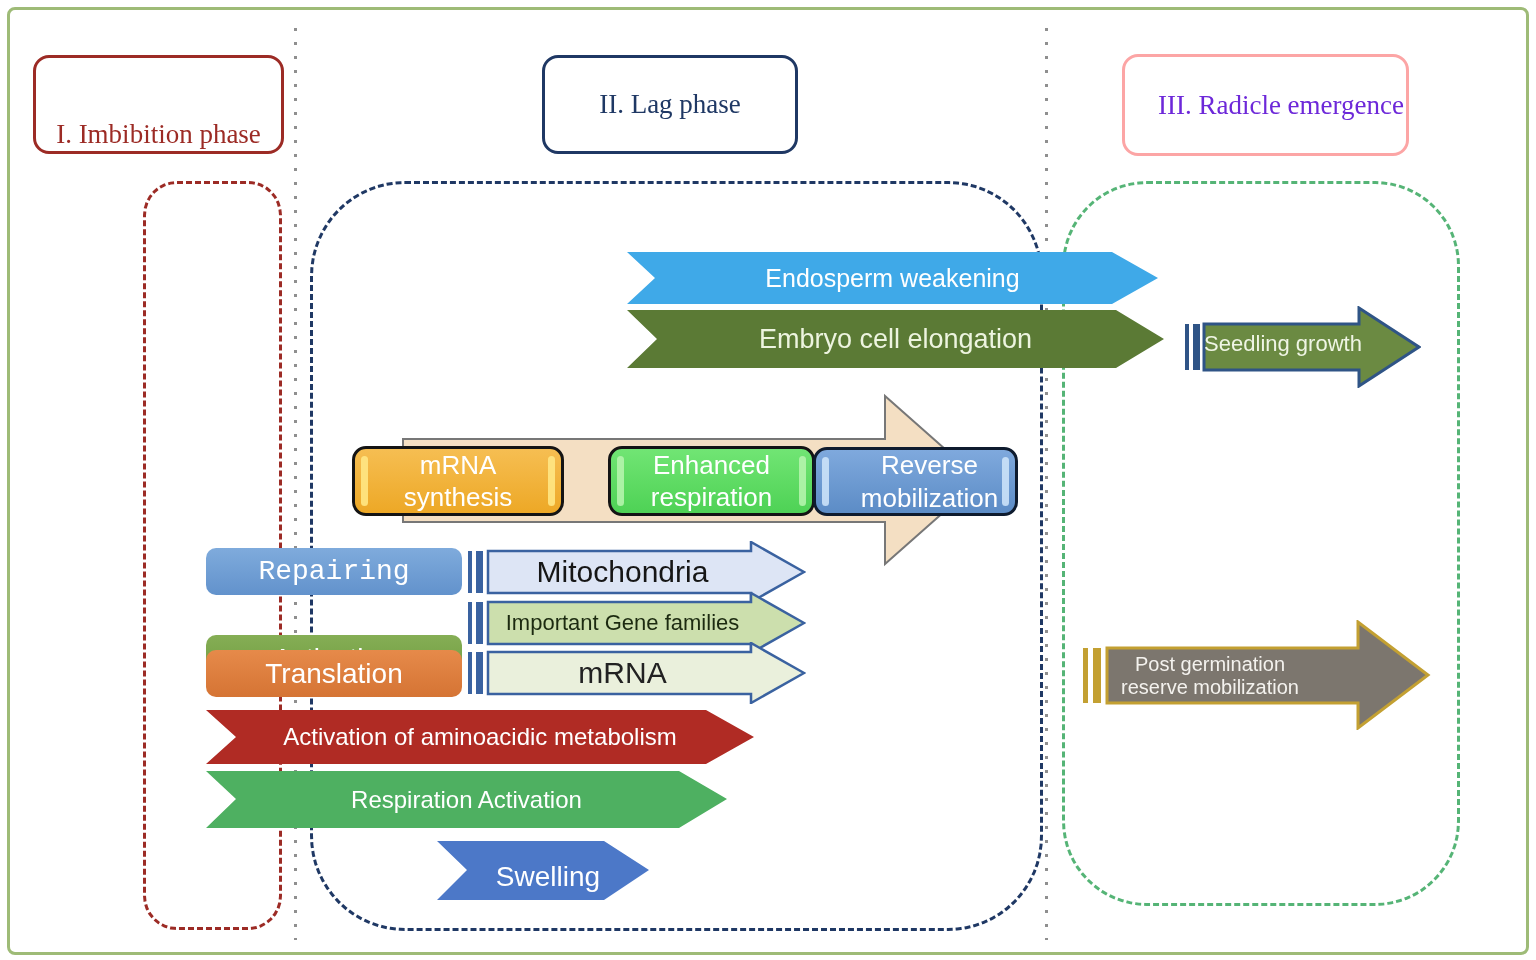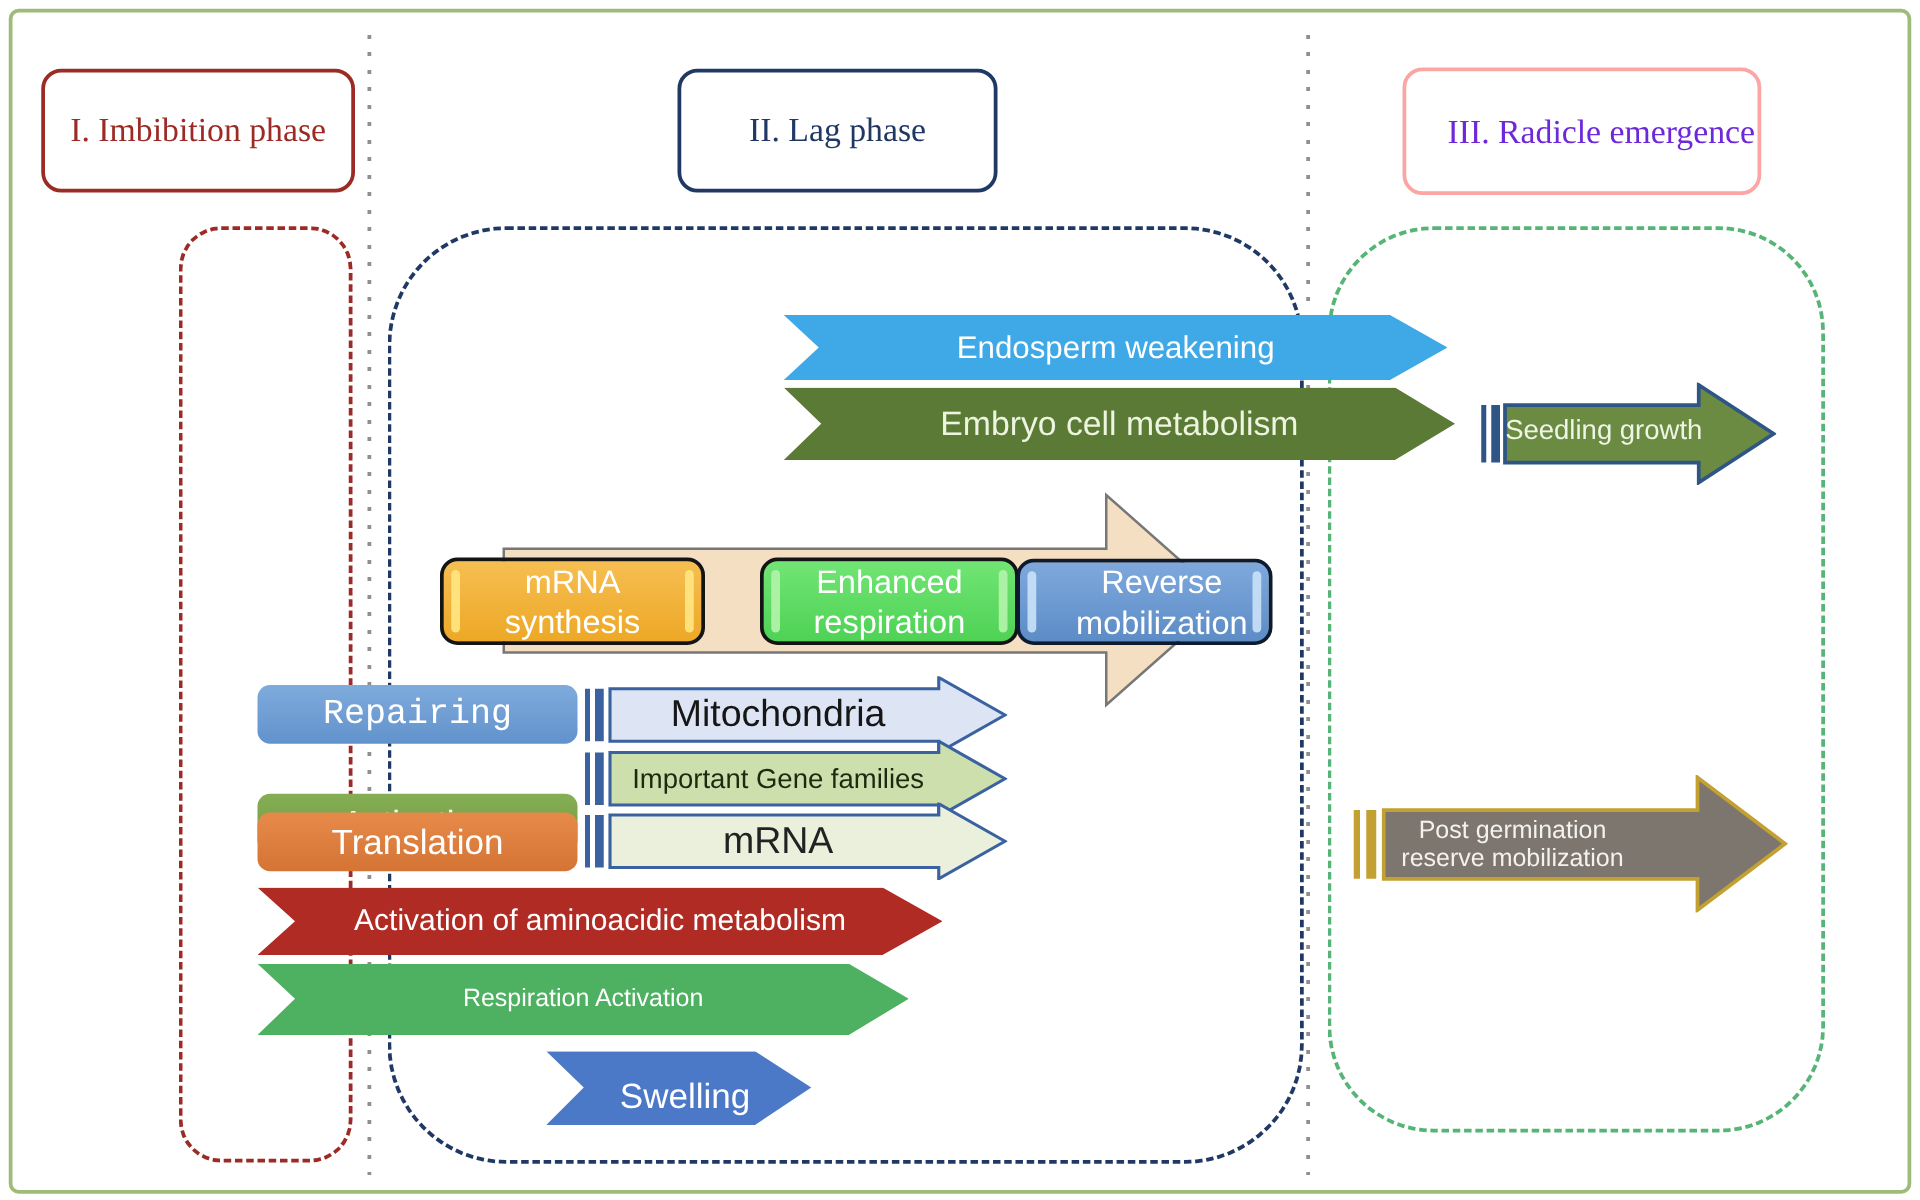--- a/index.html
+++ b/index.html
@@ -12,32 +12,32 @@
   .dotline{top:28px;height:912px;width:3px;
     background-image:repeating-linear-gradient(to bottom,#8f8f8f 0 3px,transparent 3px 14px);}
   
   .region{border-style:dashed;background:transparent;}
   #region-red{left:143px;top:181px;width:133px;height:743px;border:3px dashed #9C2B25;border-radius:34px;}
   #region-navy{left:310px;top:181px;width:727px;height:744px;border:3px dashed #1F3864;border-radius:95px;}
   #region-green{left:1062px;top:181px;width:392px;height:719px;border:3px dashed #55B476;border-radius:85px;}
   
   .phasebox{display:flex;align-items:center;justify-content:center;text-align:center;
     font-family:"Liberation Serif",serif;font-size:27px;line-height:1.22;border-radius:16px;background:#fff;}
-  #phase1{left:33px;top:55px;width:245px;height:93px;border:3px solid #9C2B25;color:#9C2B25;}
+  #phase1{left:33px;top:55px;width:245px;height:93px;border:3px solid #9C2B25;color:#9C2B25;align-items:flex-end;}
   #phase2{left:542px;top:55px;width:250px;height:93px;border:3px solid #1F3864;color:#1F3864;}
   #phase3{left:1122px;top:54px;width:250px;height:96px;border:3px solid #fca5a5;color:#6d28d9;padding-left:31px;}
   
   .pennant{display:flex;align-items:center;justify-content:center;text-align:center;color:#fff;}
   #endosperm{left:627px;top:252px;width:531px;height:52px;background:#3FA9E8;font-size:25px;
     clip-path:polygon(0 0,485px 0,531px 26px,485px 52px,0 52px,28px 26px);}
   #embryo{left:627px;top:310px;width:537px;height:58px;background:#5B7A35;color:#EDF4DF;font-size:27px;
     clip-path:polygon(0 0,489px 0,537px 29px,489px 58px,0 58px,30px 29px);}
   #aminoacidic{left:206px;top:710px;width:548px;height:54px;background:#B02B24;font-size:24px;
     clip-path:polygon(0 0,500px 0,548px 27px,500px 54px,0 54px,30px 27px);}
-  #respiration{left:206px;top:771px;width:521px;height:57px;background:#4EB061;font-size:20px;
+  #respiration{left:206px;top:771px;width:521px;height:57px;background:#4EB061;font-size:24px;
     clip-path:polygon(0 0,473px 0,521px 28px,473px 57px,0 57px,30px 28px);}
   #imbibition{left:206px;top:841px;width:226px;height:59px;background:#7B2D9B;font-size:28px;
     clip-path:polygon(0 0,181px 0,226px 29px,181px 59px,0 59px,30px 29px);}
   #swelling{left:437px;top:841px;width:212px;height:59px;background:#4C78C8;font-size:28px;
     clip-path:polygon(0 0,167px 0,212px 29px,167px 59px,0 59px,30px 29px);}
   
   .chip{display:flex;align-items:center;justify-content:center;color:#fff;font-size:28px;
     left:206px;width:256px;height:47px;border-radius:10px;}
   #repairing{top:548px;background:linear-gradient(180deg,#7FABDC,#6292CC);font-family:Liberation Mono, monospace;}
   #activation{top:635px;background:linear-gradient(180deg,#85AE55,#6F9A3F);}
@@ -77,21 +77,21 @@
     <span>II. Lag phase</span>
   </div>
   <div class="abs phasebox" id="phase3">
     <span>III. Radicle emergence</span>
   </div>
 
   <div class="abs pennant" id="endosperm">
     <span>Endosperm weakening</span>
   </div>
   <div class="abs pennant" id="embryo">
-    <span>Embryo cell metabolism</span>
+    <span>Embryo cell elongation</span>
   </div>
 
   <svg class="abs" style="left:1183px;top:306px;" width="238" height="82" viewBox="0 0 238 82">
     <rect x="2" y="18" width="4" height="46" fill="#2F5486"></rect>
     <rect x="10" y="18" width="7" height="46" fill="#2F5486"></rect>
     <path d="M21,18 H176 V2 L236,41 L176,80 V64 H21 Z" fill="#6B8A42" stroke="#2F5486" stroke-width="3"></path>
   </svg>
   <div class="abs sa-label" style="left:1203px;top:324px;width:160px;height:40px;color:#EFF5E4;font-size:22px;">Seedling growth</div>
 
   <svg class="abs" style="left:398px;top:393px;" width="590" height="177" viewBox="0 0 590 177">

